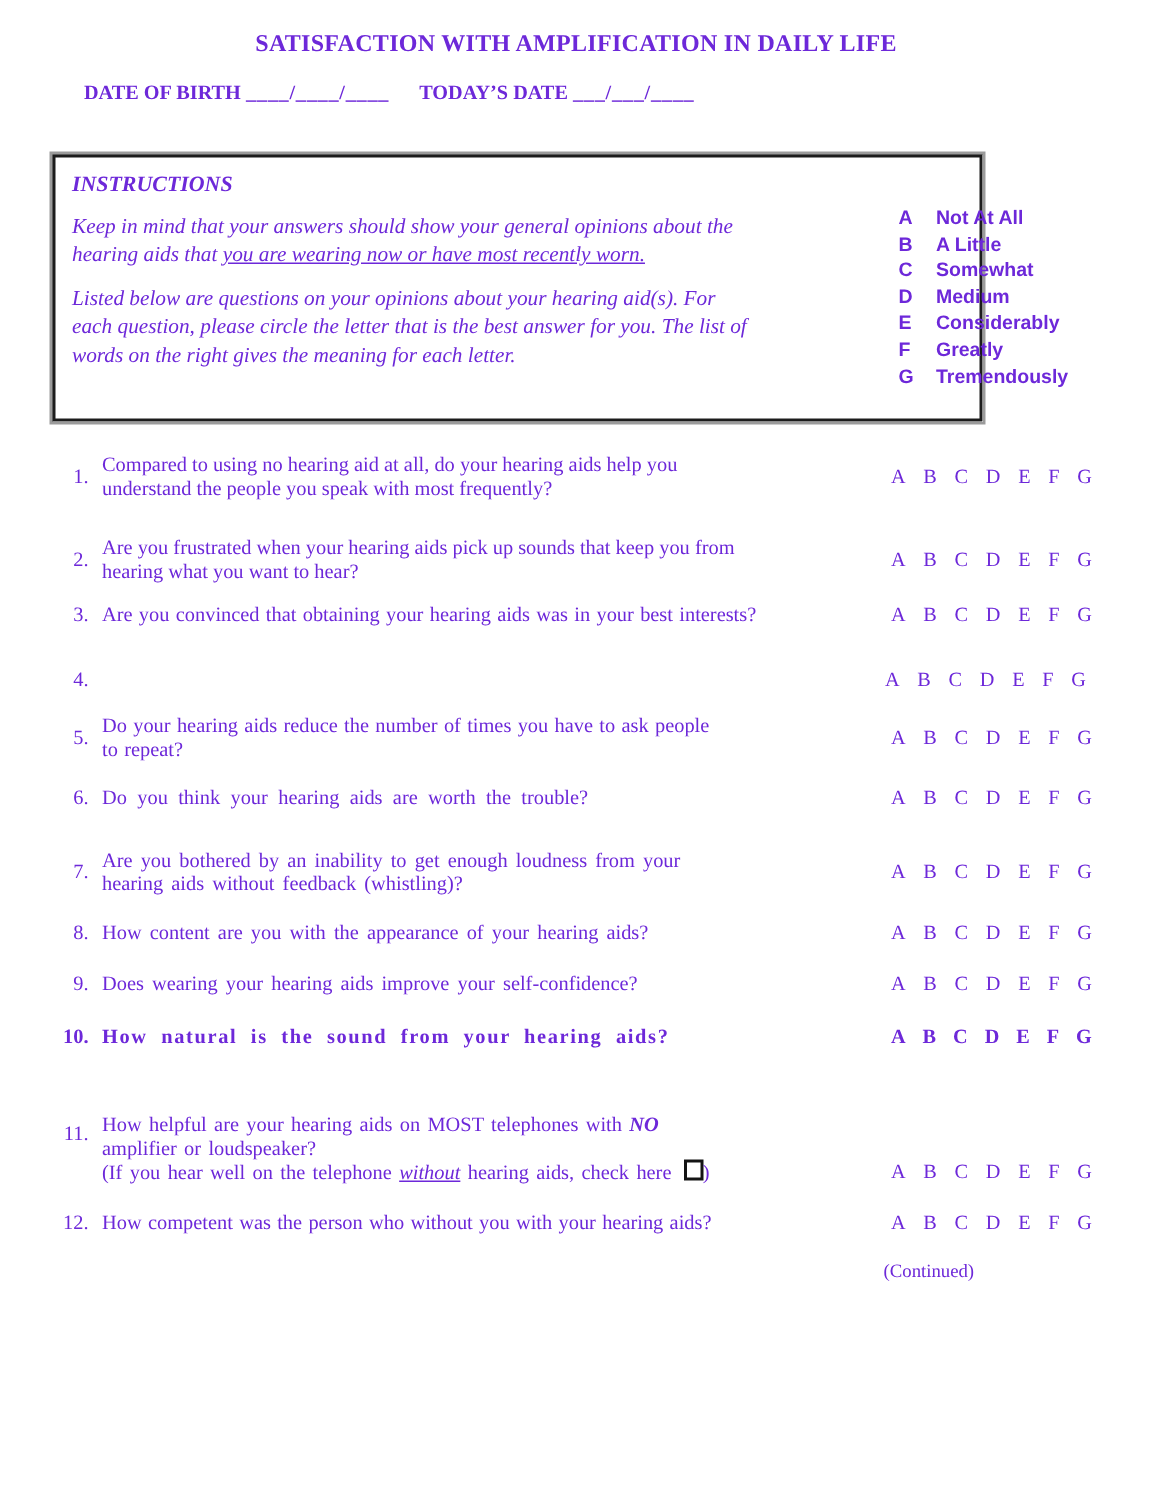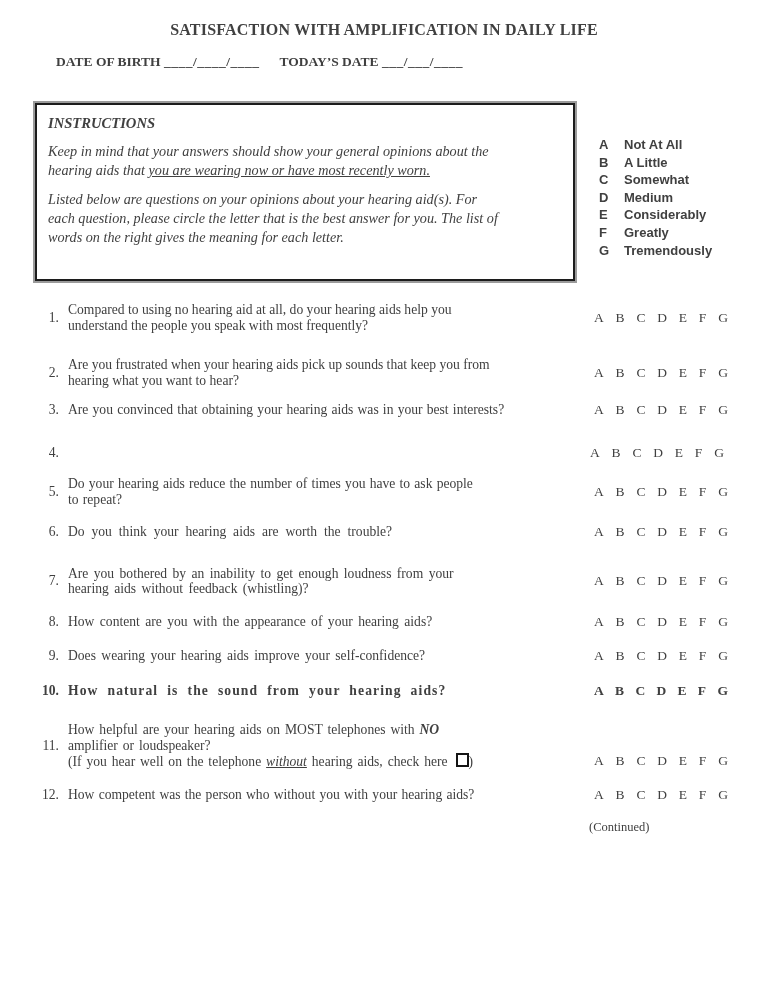--- a/index.html
+++ b/index.html
@@ -1,35 +1,35 @@
 <!DOCTYPE html>
 <html><head>
 <meta charset="utf-8">
 <style>
   html,body { margin:0; padding:0; background:#fff; }
   .page {
     position:relative; width:768px; height:994px; background:#fff;
-    font-family:"Liberation Serif", serif; color:#404040; overflow:hidden;
+    font-family:"Liberation Serif", serif; color:#6d28d9; overflow:hidden;
   }
   .title {
     position:absolute; top:21px; left:0; right:0; text-align:center;
     font-weight:bold; font-size:16px; letter-spacing:0.2px;
   }
   .header-row {
     position:absolute; top:54px; left:28px; display:flex; align-items:flex-end;
     font-weight:bold; font-size:13.5px; white-space:nowrap;
   }
   .name-group { display:flex; align-items:flex-end; }
   .name-line { display:inline-block; width:218px; height:14px; border-bottom:2px solid #141414; margin-left:6px; }
   .dob-group { margin-left:28px; }
   .today-group { margin-left:20px; }
   .blanks { letter-spacing:0.5px; }
 
   .instructions-box {
-    position:absolute; left:35px; top:103px; width:540px; height:178px; box-sizing:border-box;
+    position:absolute; left:35px; top:103px; width:620px; height:178px; box-sizing:border-box;
     border:2px solid #1c1c1c; box-shadow:0 0 0 2px #9b9b9b;
     padding:6px 11px 0 11px; font-style:italic; font-size:14.2px; line-height:19px;
   }
   .instructions-heading { font-weight:bold; font-size:14.6px; margin:3px 0 9px 0; }
   .instructions-box p { margin:0 0 10px 0; }
   .seg-underline { text-decoration:underline; }
   .seg-bold-italic { font-weight:bold; font-style:italic; }
   .seg-italic-underline { font-style:italic; text-decoration:underline; }
 
   .legend {
@@ -58,21 +58,21 @@
   .q-row:nth-child(11) { margin-top:24px; }
   .q-row:nth-child(12) { margin-top:17px; }
 
   .q-row:nth-child(3)  .q-text { word-spacing:0.8px; }
   .q-row:nth-child(5)  .q-text { word-spacing:0.8px; }
   .q-row:nth-child(6)  .q-text { word-spacing:3.5px; }
   .q-row:nth-child(7)  .q-text { word-spacing:2px; }
   .q-row:nth-child(8)  .q-text { word-spacing:2px; }
   .q-row:nth-child(9)  .q-text { word-spacing:2px; }
   .q-row:nth-child(10) .q-text { word-spacing:4.5px; letter-spacing:1.1px; }
-  .q-row:nth-child(11) .q-text { word-spacing:1.5px; }
+  .q-row:nth-child(11) .q-text { word-spacing:1.5px;margin-top:20px; }
   .q-row:nth-child(12) .q-text { word-spacing:0.8px; }
   .q-row:nth-child(11) .answers { align-self:flex-end; margin-bottom:1px; }
 
   .checkbox-icon {
     display:inline-block; width:9px; height:10px; border:2px solid #141414;
     margin:0 0 -1px 3px; vertical-align:baseline;
   }
   .continued { margin-top:18px; margin-left:554px; font-size:12.5px; }
 </style>
 </head>

